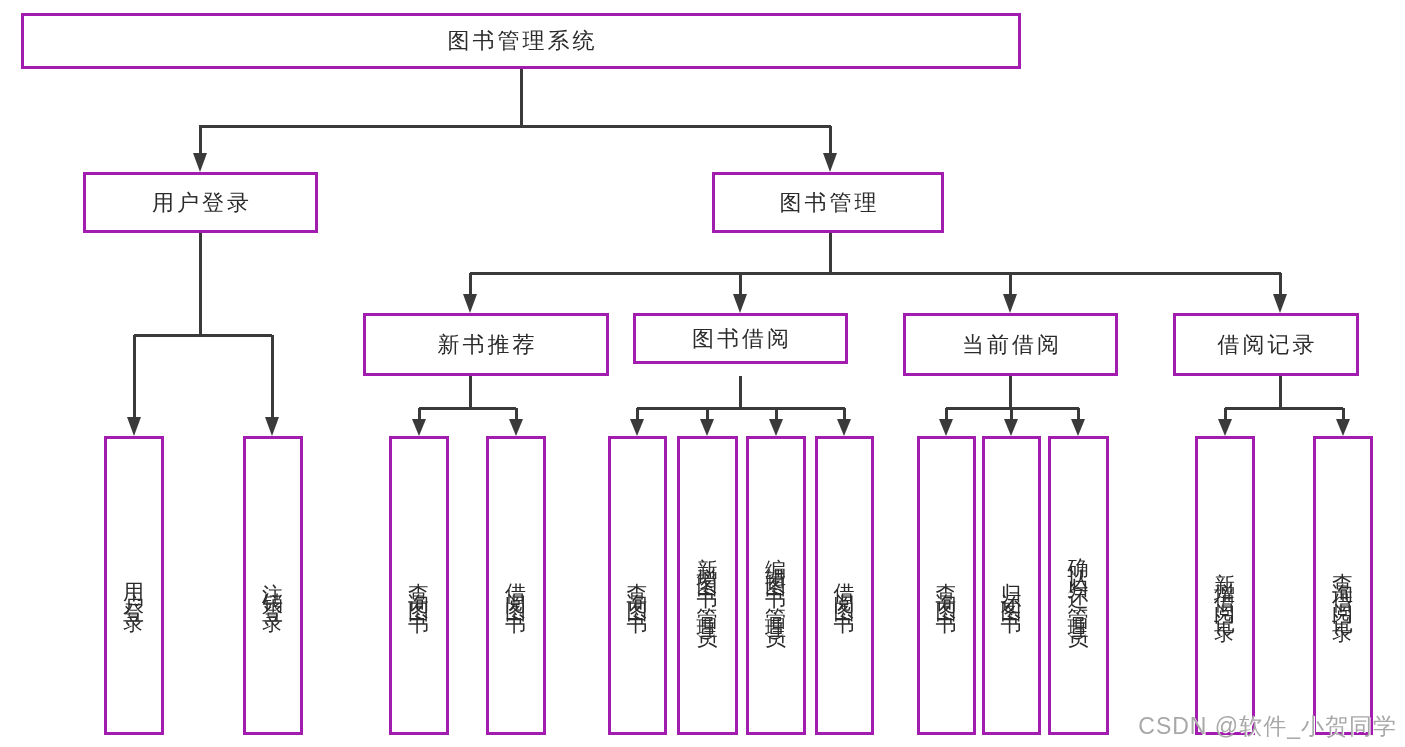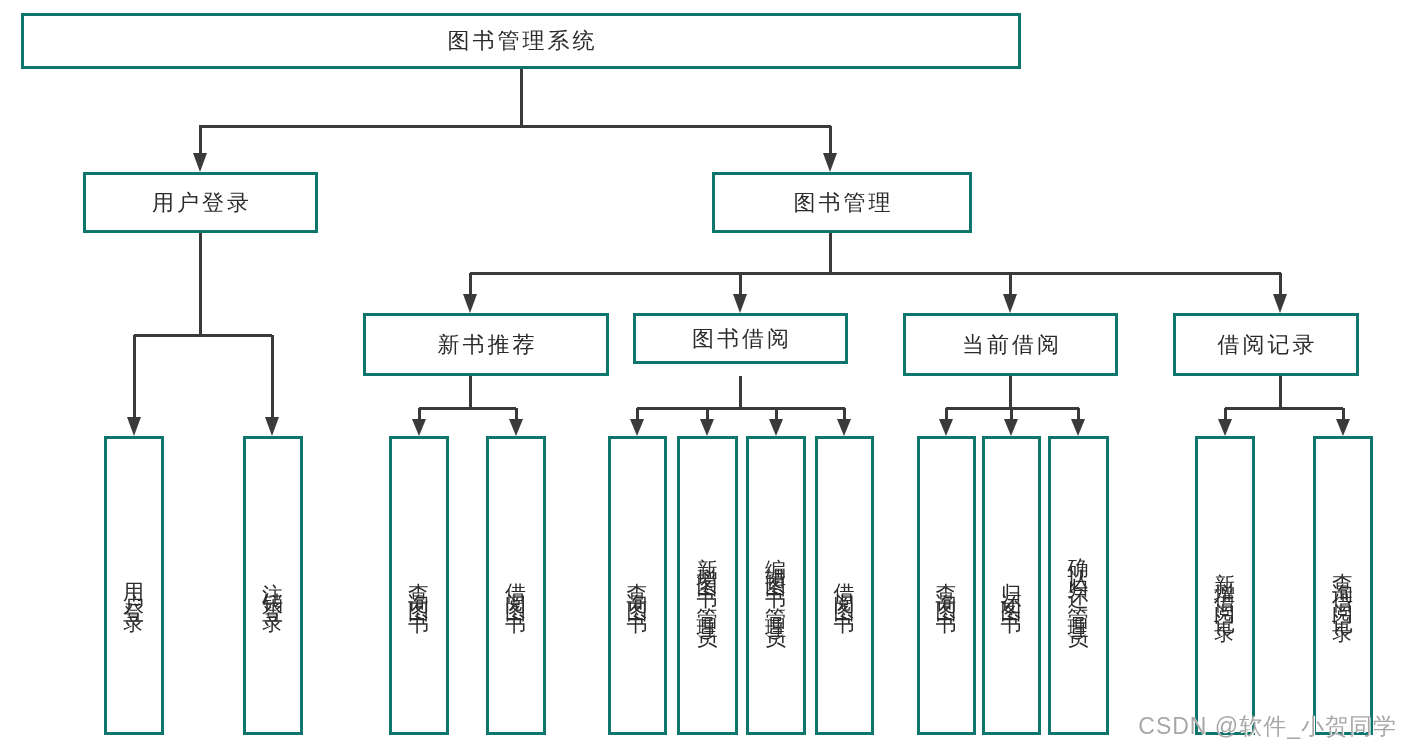--- a/index.html
+++ b/index.html
@@ -13,21 +13,21 @@
   }
   .connectors {
     position: absolute;
     left: 0; top: 0;
     width: 1405px; height: 747px;
   }
   .box {
     position: absolute;
     box-sizing: border-box;
     background: #ffffff;
-    border: 3px solid #0f766e;
+    border: 3px solid #a21caf;
     display: flex;
     align-items: center;
     justify-content: center;
   }
   .box .lbl {
     color: #2b2b2b;
     white-space: nowrap;
   }
   .box.h .lbl {
     font-size: 22px;
@@ -100,21 +100,21 @@
     </g>
   </svg>
 
   <div class="box h" style="left:21px; top:13px; width:1000px; height:56px;">
     <span class="lbl">图书管理系统</span>
   </div>
 
   <div class="box h" style="left:83px; top:172px; width:235px; height:61px;">
     <span class="lbl">用户登录</span>
   </div>
-  <div class="box h" style="left:712px; top:172px; width:260px; height:61px;">
+  <div class="box h" style="left:712px; top:172px; width:232px; height:61px;">
     <span class="lbl">图书管理</span>
   </div>
 
   <div class="box h" style="left:363px; top:313px; width:246px; height:63px;">
     <span class="lbl">新书推荐</span>
   </div>
   <div class="box h" style="left:633px; top:313px; width:215px; height:51px;">
     <span class="lbl">图书借阅</span>
   </div>
   <div class="box h" style="left:903px; top:313px; width:215px; height:63px;">

